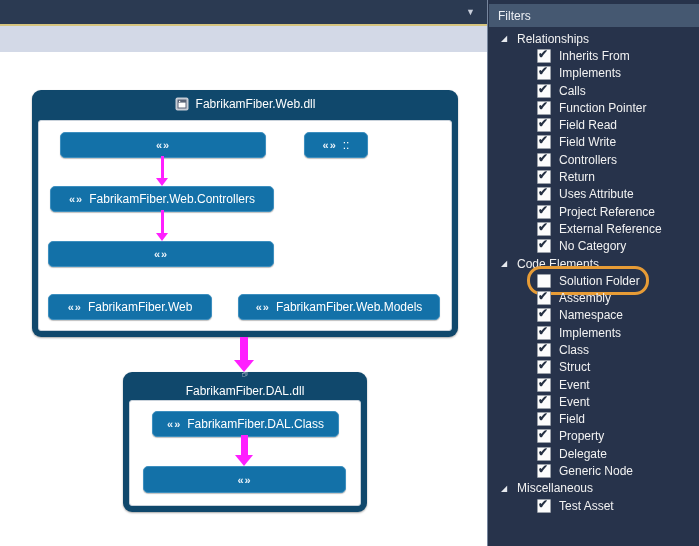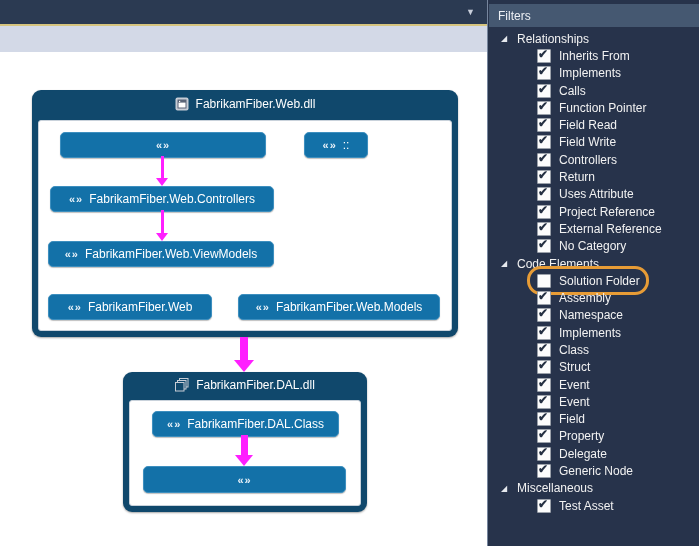--- a/index.html
+++ b/index.html
@@ -74,21 +74,21 @@
         <rect x="3" y="3" width="8" height="8" fill="#FFFFFF" stroke="#5A6578"></rect>
         <rect x="3" y="3" width="8" height="2.6" fill="#5A6578"></rect>
         <rect x="4" y="3.8" width="1.2" height="1.2" fill="#FFFFFF"></rect>
       </svg>
       <span>FabrikamFiber.Web.dll</span>
     </div>
   </div>
 
   <div class="group" style="left:123px;top:372px;width:244px;height:140px;">
     <div class="group-body" style="left:6px;top:28px;width:230px;height:104px;"></div>
-    <div class="group-header" style="height:26px;">
+    <div class="group-header" style="height:26px;flex-direction:column;">
       <svg width="14" height="14" viewBox="0 0 14 14">
         <rect x="4.5" y="0.5" width="8.5" height="8.5" fill="none" stroke="#C7CDD6"></rect>
         <rect x="2.5" y="2.5" width="8.5" height="8.5" fill="#10486C" stroke="#C7CDD6"></rect>
         <rect x="0.5" y="4.5" width="8.5" height="8.5" fill="#10486C" stroke="#C7CDD6"></rect>
       </svg>
       <span>FabrikamFiber.DAL.dll</span>
     </div>
   </div>
 
   <div class="node" style="left:60px;top:132px;width:204px;">
@@ -97,21 +97,20 @@
   <div class="node" style="left:304px;top:132px;width:62px;">
     <span class="ns">«»</span>
     <span>::</span>
   </div>
   <div class="node" style="left:50px;top:186px;width:222px;">
     <span class="ns">«»</span>
     <span>FabrikamFiber.Web.Controllers</span>
   </div>
   <div class="node" style="left:48px;top:241px;width:224px;">
     <span class="ns">«»</span>
-    <span>FabrikamFiber.Web.ViewModels</span>
   </div>
   <div class="node" style="left:48px;top:294px;width:162px;">
     <span class="ns">«»</span>
     <span>FabrikamFiber.Web</span>
   </div>
   <div class="node" style="left:238px;top:294px;width:200px;">
     <span class="ns">«»</span>
     <span>FabrikamFiber.Web.Models</span>
   </div>
   <div class="node" style="left:152px;top:411px;width:185px;">

